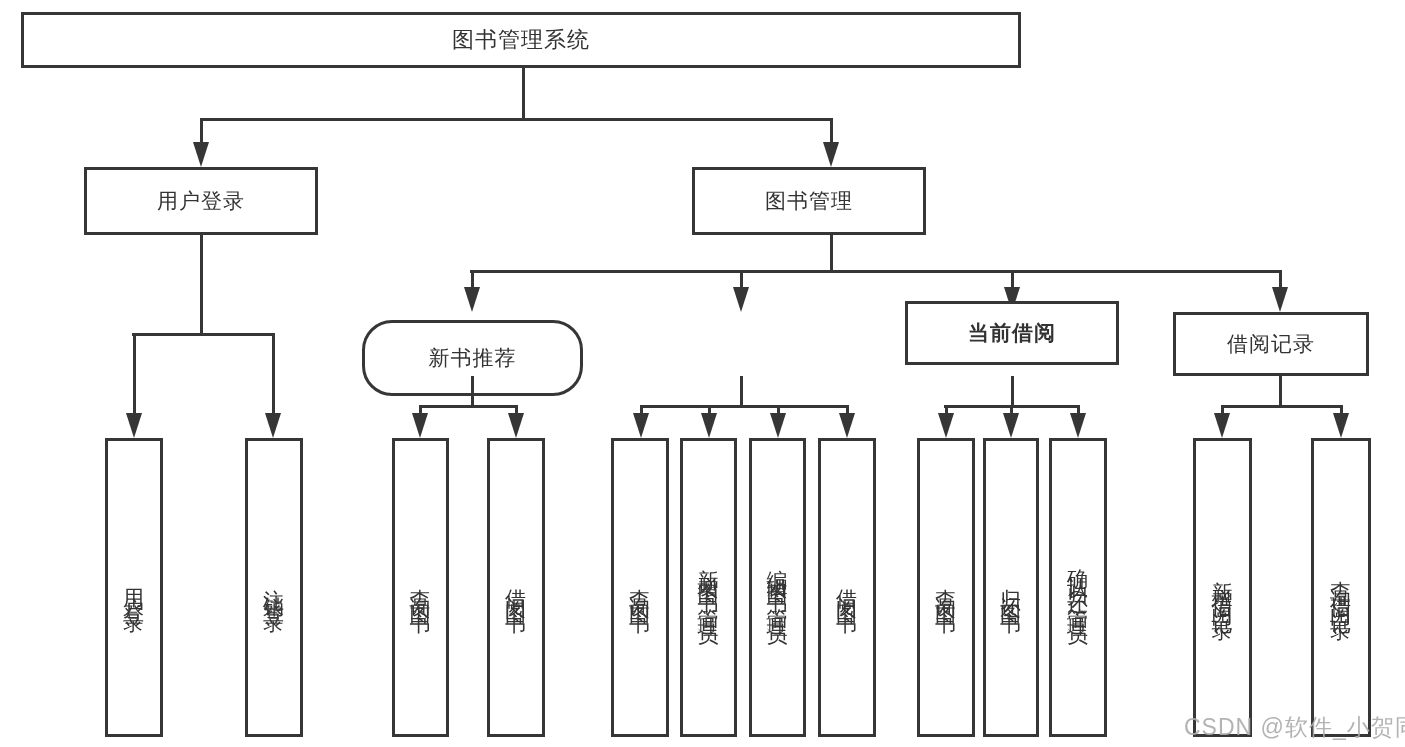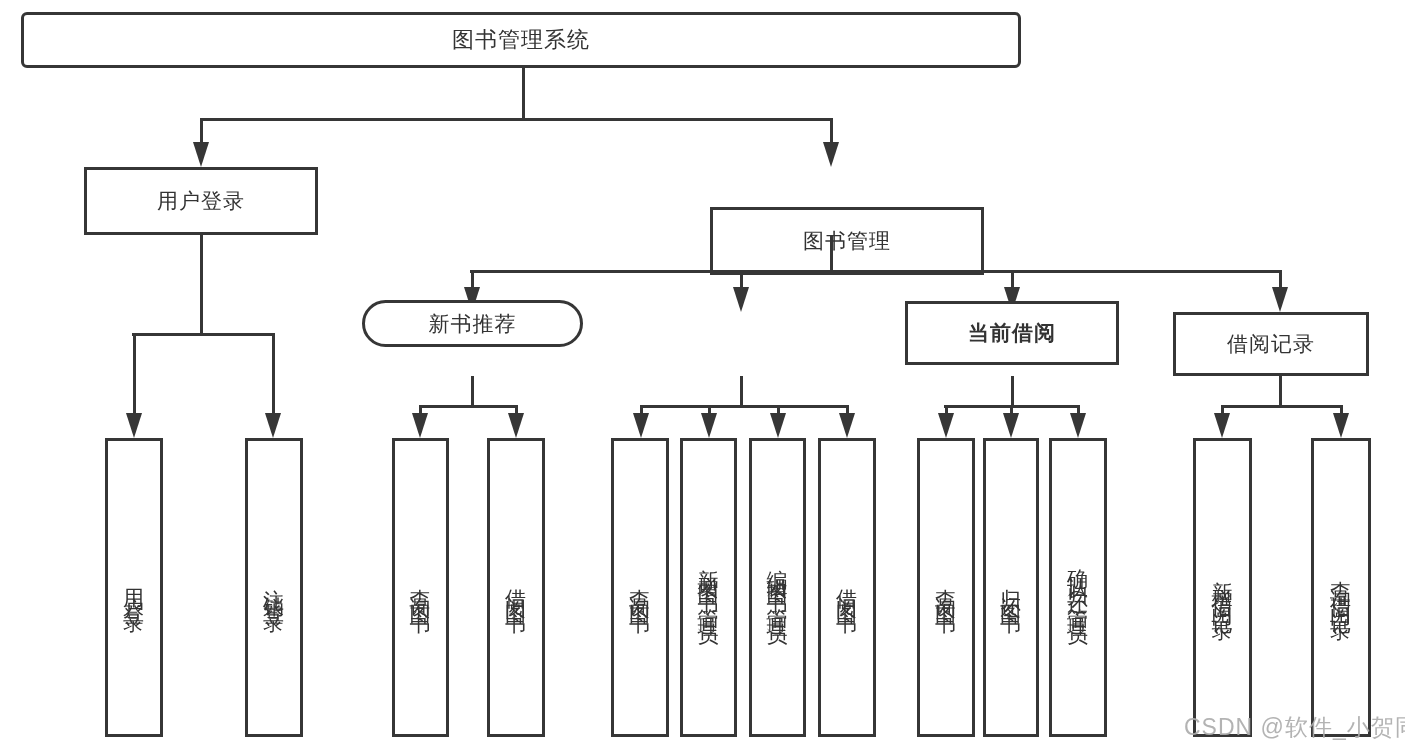--- a/index.html
+++ b/index.html
@@ -13,21 +13,21 @@
   .hbox{
     position:absolute;
     box-sizing:border-box;
     border:3px solid #363636;
     background:#ffffff;
     display:flex;align-items:center;justify-content:center;
     font-size:21px;color:#333333;
     letter-spacing:1px;
     white-space:nowrap;
   }
-  .hbox.title{font-size:22px;border-radius:6px;}
+  .hbox.title{font-size:22px;}
   .vbox{
     position:absolute;
     box-sizing:border-box;
     border:3px solid #363636;
     background:#ffffff;
     display:flex;align-items:center;justify-content:center;
     writing-mode:vertical-rl;
     text-orientation:mixed;
     font-size:21px;color:#333333;
     letter-spacing:8px;
@@ -70,21 +70,21 @@
   <div class="arrow" style="left:193px;top:118px;height:49px;">
       <div class="shaft"></div>
       <div class="head"></div>
     </div>
   <div class="arrow" style="left:823px;top:118px;height:49px;">
       <div class="shaft"></div>
       <div class="head"></div>
     </div>
 
   <div class="hbox" style="left:84px;top:167px;width:234px;height:68px;">用户登录</div>
-  <div class="hbox" style="left:710px;top:167px;width:274px;height:68px;margin-top:40px;">图书管理</div>
+  <div class="hbox" style="left:692px;top:167px;width:234px;height:68px;">图书管理</div>
 
   <div class="vline" style="left:199.5px;top:235px;height:100px;"></div>
   <div class="hline" style="left:132px;top:333px;width:143px;"></div>
   <div class="arrow" style="left:126px;top:333px;height:105px;">
       <div class="shaft"></div>
       <div class="head"></div>
     </div>
   <div class="arrow" style="left:265px;top:333px;height:105px;">
       <div class="shaft"></div>
       <div class="head"></div>
@@ -102,21 +102,21 @@
     </div>
   <div class="arrow" style="left:1004px;top:270px;height:42px;">
       <div class="shaft"></div>
       <div class="head"></div>
     </div>
   <div class="arrow" style="left:1272px;top:270px;height:42px;">
       <div class="shaft"></div>
       <div class="head"></div>
     </div>
 
-  <div class="hbox" style="left:362px;top:300px;width:221px;height:47px;border-radius:30px;">新书推荐</div>
+  <div class="hbox" style="left:362px;top:320px;width:221px;height:76px;border-radius:30px;">新书推荐</div>
   <div class="hbox" style="left:905px;top:301px;width:214px;height:64px;font-weight:bold;">当前借阅</div>
   <div class="hbox" style="left:1173px;top:312px;width:196px;height:64px;">借阅记录</div>
 
   <div class="vline" style="left:470.5px;top:376px;height:32px;"></div>
   <div class="vline" style="left:739.5px;top:376px;height:32px;"></div>
   <div class="vline" style="left:1010.5px;top:376px;height:32px;"></div>
   <div class="vline" style="left:1278.5px;top:376px;height:32px;"></div>
 
   <div class="hline" style="left:419px;top:405px;width:99px;"></div>
   <div class="hline" style="left:640px;top:405px;width:208px;"></div>

